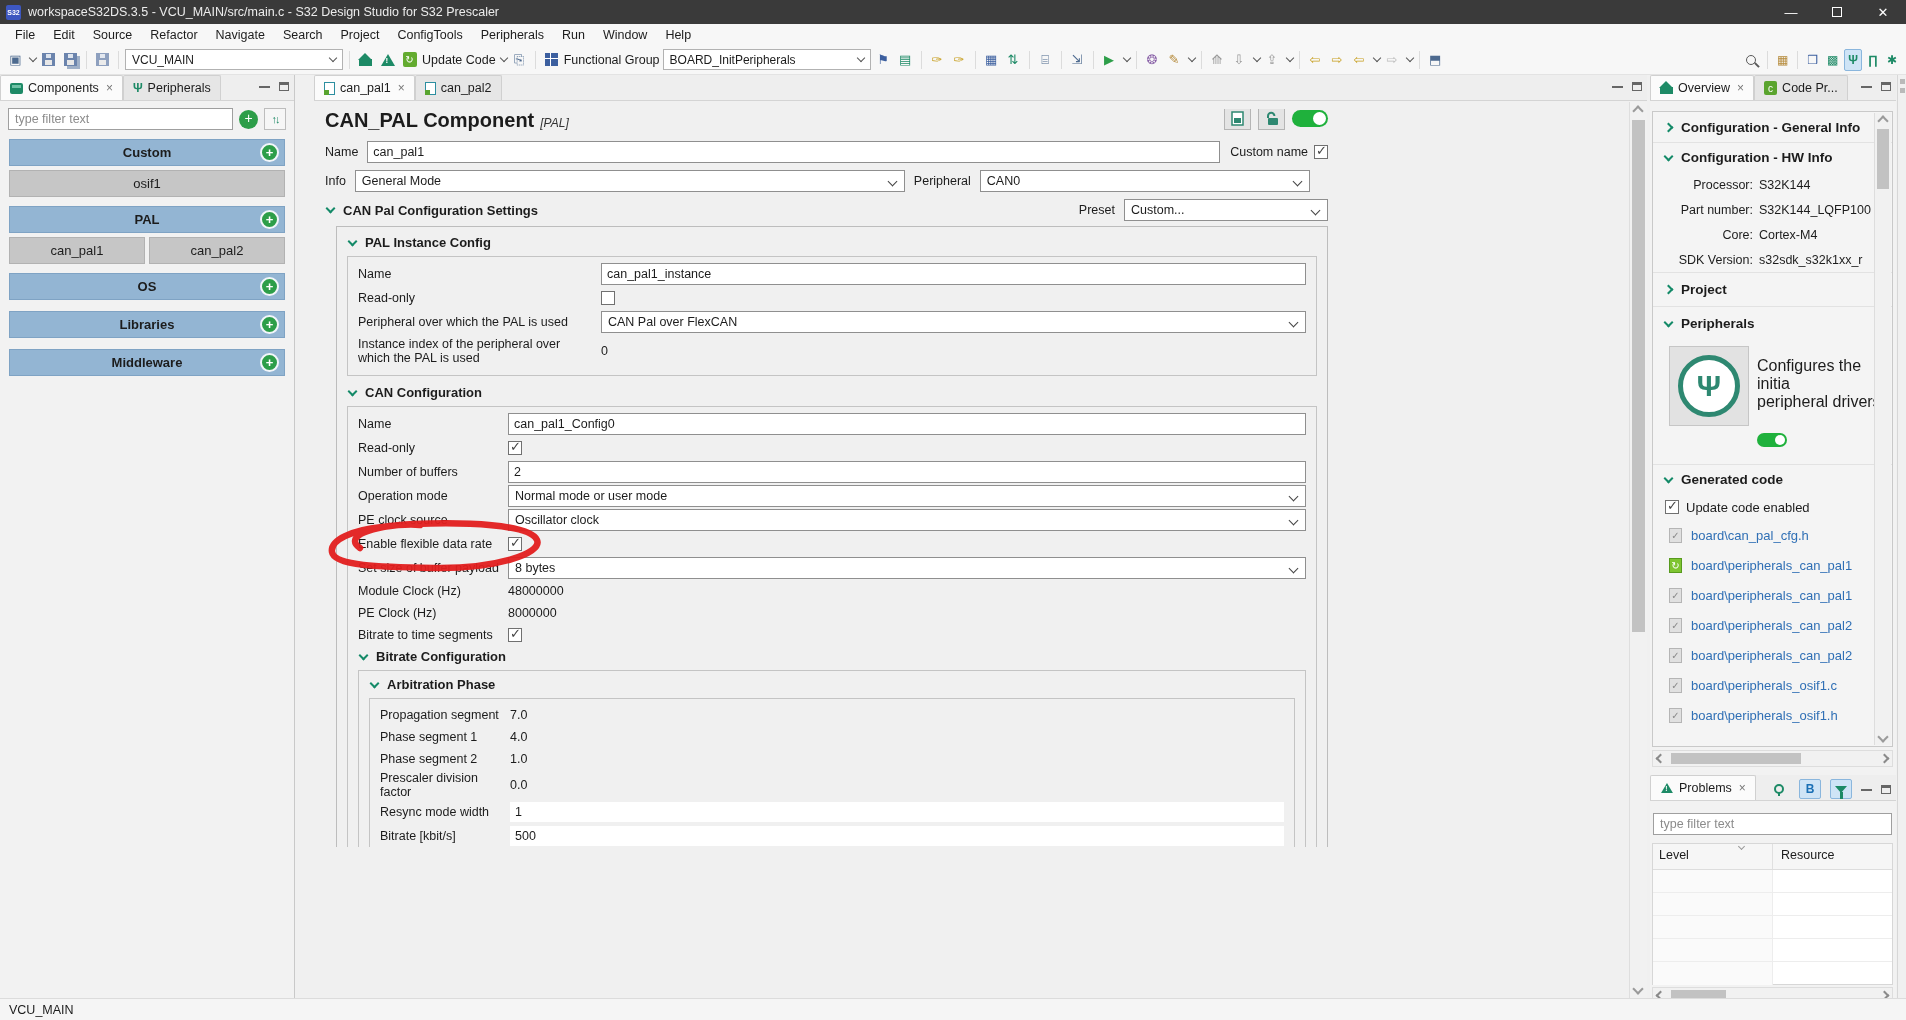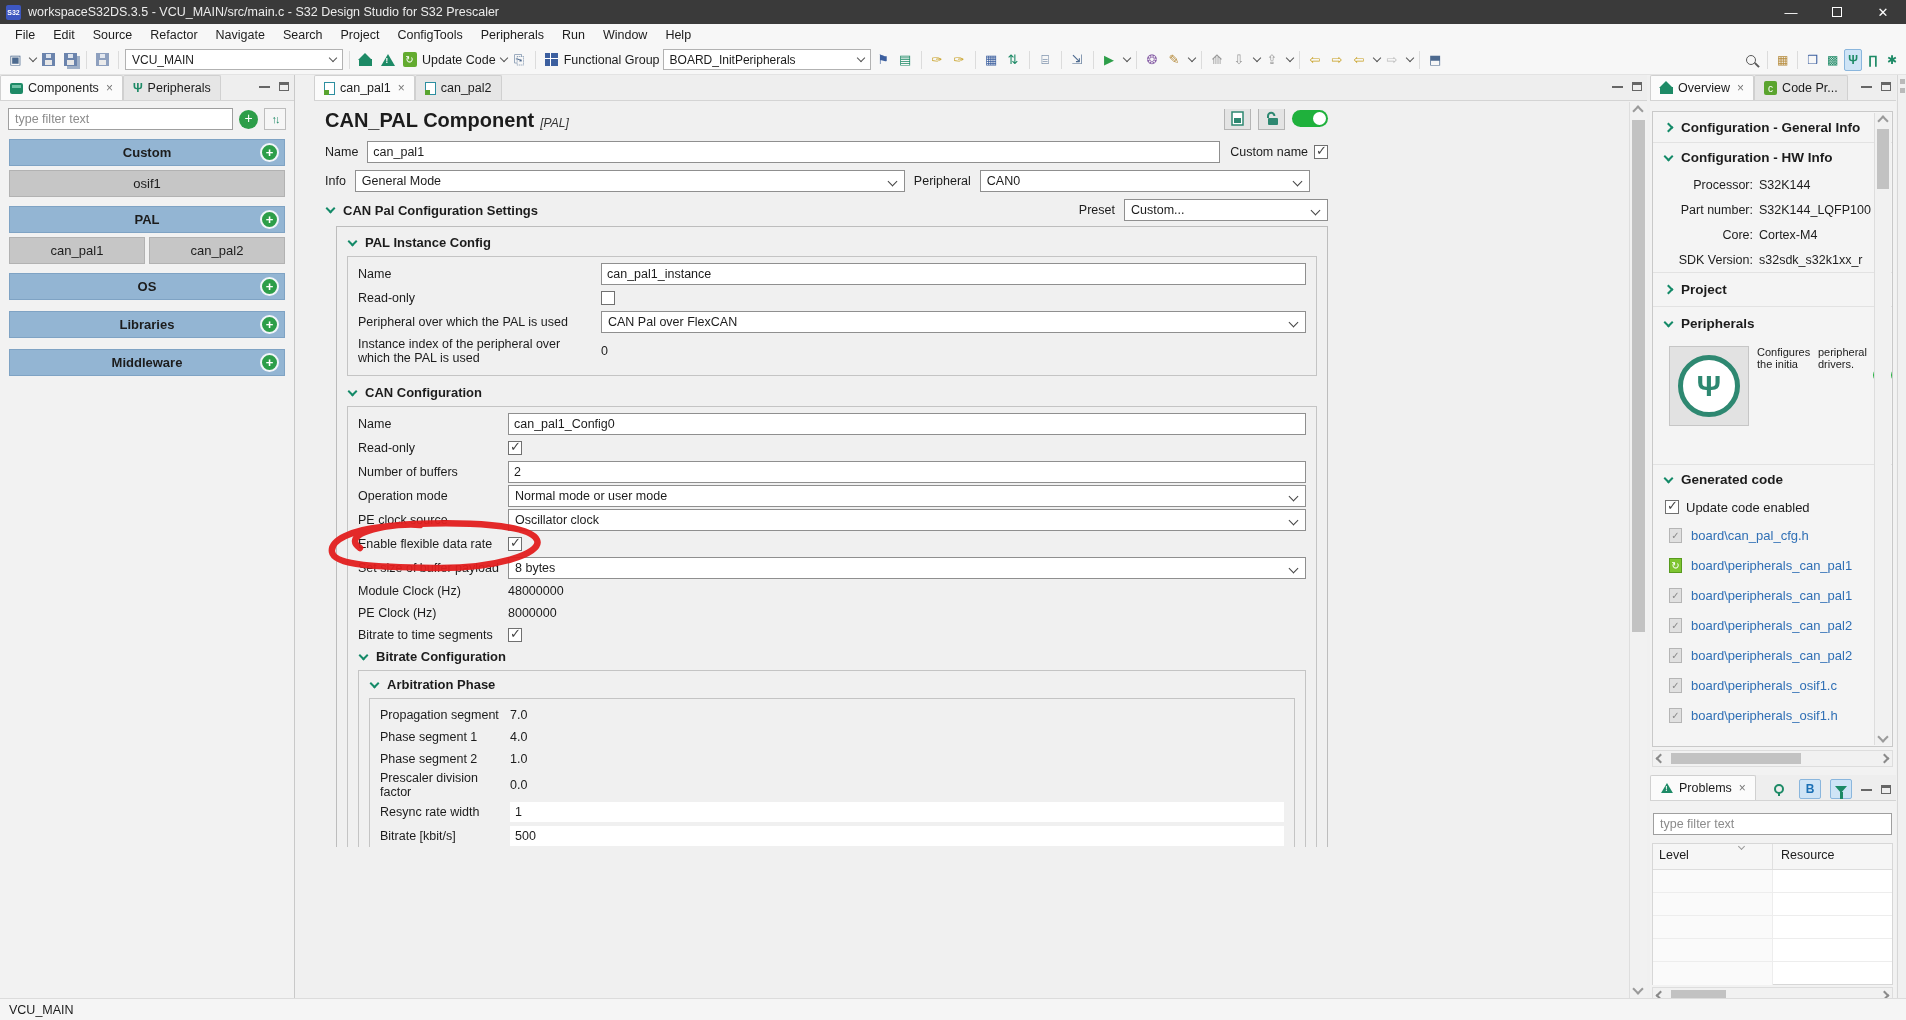--- a/index.html
+++ b/index.html
@@ -137,21 +137,21 @@
   .ov-sec{display:flex;align-items:center;font-weight:bold;font-size:13.5px;height:30px;padding-left:10px;
           border-top:1px solid #e2e2e2;white-space:nowrap;overflow:hidden;}
   .ov-sec:first-child{border-top:none;}
   .ov-kv{display:flex;height:25px;align-items:center;font-size:12.5px;white-space:nowrap;overflow:hidden;}
   .ov-kv .k{width:100px;text-align:right;margin-right:6px;flex:none;}
   .periph-block{display:flex;padding:6px 0 6px 16px;gap:8px;height:124px;}
   .usb-box{width:80px;height:80px;background:#e2e2e2;border:1px solid #c6c6c6;display:flex;align-items:center;
            justify-content:center;flex:none;}
   .usb-ring{width:62px;height:62px;border:5px solid #2e8871;border-radius:50%;display:flex;align-items:center;
             justify-content:center;color:#2e8871;font-size:30px;font-weight:bold;background:#fff;}
-  .periph-right{display:flex;flex-direction:row;font-size:11px;overflow:hidden;}
+  .periph-right{display:flex;flex-direction:column;font-size:16px;overflow:hidden;justify-content:center;}
   .periph-right .toggle{margin-top:22px;}
   .ucb-row{display:flex;align-items:center;gap:7px;padding-left:12px;height:26px;font-size:13px;}
   .file-row{display:flex;align-items:center;height:30px;padding-left:16px;gap:9px;font-size:13px;
             color:#2f6fb5;white-space:nowrap;overflow:hidden;}
   .fic{width:13px;height:15px;background:#e0e0e0;border:1px solid #b5b5b5;color:#8a8a8a;font-size:10px;
        display:flex;align-items:center;justify-content:center;flex:none;}
   .fic.green{background:#7ec431;border-color:#579a1d;color:#fff;}
   .ov-vscroll{position:absolute;top:1px;right:1px;bottom:1px;width:17px;background:#f1f1f1;border-left:1px solid #ddd;}
   .hscroll{position:absolute;left:2px;right:3px;height:17px;background:#f1f1f1;border:1px solid #ddd;}
   .hthumb{position:absolute;top:2px;bottom:2px;background:#c2c2c2;}
@@ -526,21 +526,21 @@
                 </div>
                 <div class="crow" style="min-height:20px;">
                   <span class="lab">Phase segment 2</span>
                   <span class="statval">1.0</span>
                 </div>
                 <div class="crow" style="min-height:20px;">
                   <span class="lab">Prescaler division factor</span>
                   <span class="statval">0.0</span>
                 </div>
                 <div class="crow">
-                  <span class="lab">Resync rate width</span>
+                  <span class="lab">Resync mode width</span>
                   <div class="whiteline">
                     <span>1</span>
                   </div>
                 </div>
                 <div class="crow">
                   <span class="lab">Bitrate [kbit/s]</span>
                   <div class="whiteline">
                     <span>500</span>
                   </div>
                 </div>

